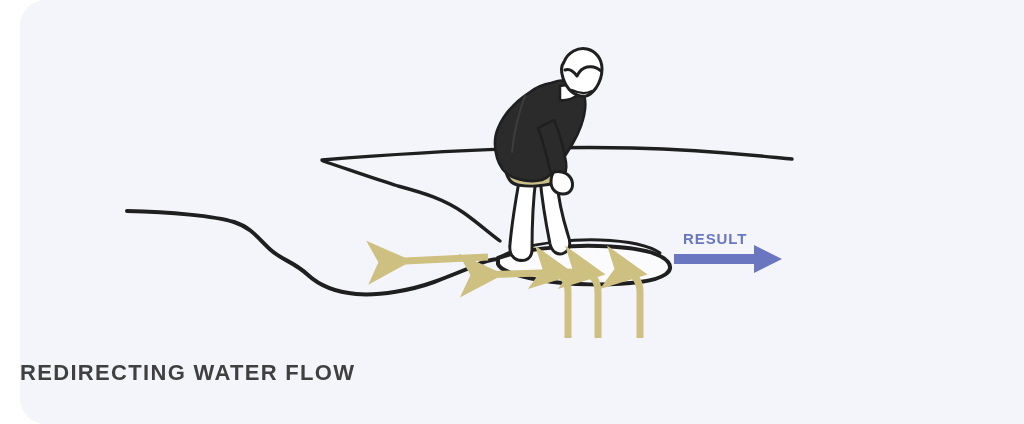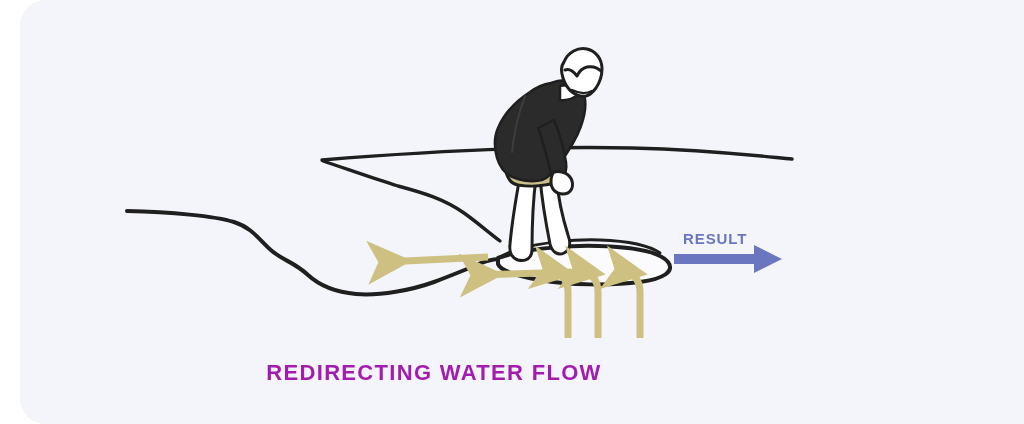--- a/index.html
+++ b/index.html
@@ -125,16 +125,16 @@
     </g>
 
     <g>
       <path d="M654,254 L734,254 L734,245 L762,259 L734,273 L734,264 L654,264 Z" fill="#6b76c0"></path>
     </g>
 
   </svg>
 
   <div style="position: absolute; left: 663px; top: 231px; font-size: 15px; line-height: 1; color: rgb(107, 118, 192);" class="cap-text">RESULT</div>
 
-  <div style="position:absolute; left:0; top:362px; width:828px; text-align:center;
-              font-size:22px; line-height:1; color:#a21caf;" class="cap-text">REDIRECTING WATER FLOW</div>
+  <div style="position:absolute; left:0; top:362px; width:828px; text-align:left;
+              font-size:22px; line-height:1; color:#404040;" class="cap-text">REDIRECTING WATER FLOW</div>
 
 </div>
 
 </body></html>

